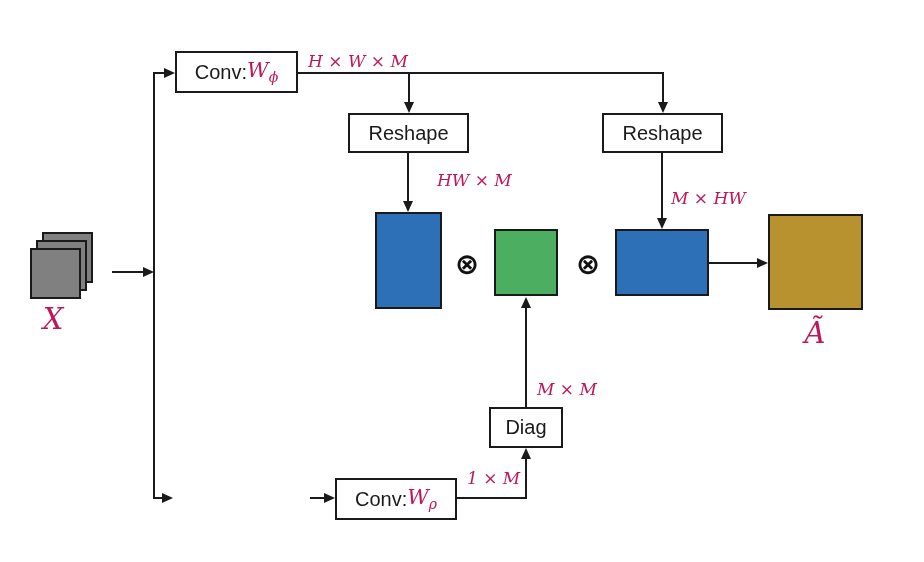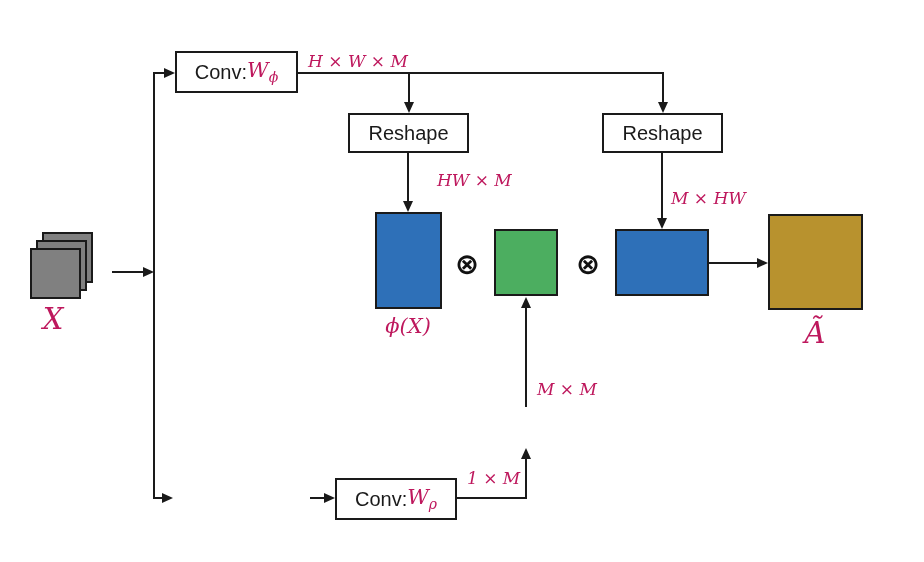--- a/index.html
+++ b/index.html
@@ -78,26 +78,28 @@
   <div class="matrix" style="left: 375px; top: 212px; width: 67px; height: 97px; background: rgb(46, 112, 184);"></div>
   <div class="otimes" style="left:452px; top:246px;">⊗</div>
   <div class="matrix" style="left: 494px; top: 229px; width: 64px; height: 67px; background: rgb(76, 174, 96);"></div>
   <div class="otimes" style="left:573px; top:246px;">⊗</div>
   <div class="matrix" style="left: 615px; top: 229px; width: 94px; height: 67px; background: rgb(46, 112, 184);"></div>
 
   <div class="line" style="left:709px; top:262px; width:49px; height:2px;"></div>
   <div class="ah ah-right" style="left:757px; top:258px;"></div>
   <div class="matrix" style="left: 768px; top: 214px; width: 95px; height: 96px; background: rgb(184, 146, 46);"></div>
 
-  <div class="mlabel math" style="left:358px; top:314px; width:100px;">ϕ(X)</div>
   <div class="biglabel math" style="left:775px; top:316px; width:80px;">Ã</div>
 
   <div class="ah ah-up" style="left:521px; top:297px;"></div>
   <div class="line" style="left:525px; top:306px; width:2px; height:101px;"></div>
   <div class="dim math" style="left:537px; top:379px;">M × M</div>
+  <div class="box" style="left:489px; top:407px; width:74px; height:41px;">
+    <span>Diag</span>
+  </div>
   <div class="ah ah-up" style="left:521px; top:448px;"></div>
   <div class="line" style="left:525px; top:457px; width:2px; height:42px;"></div>
   <div class="line" style="left:457px; top:497px; width:70px; height:2px;"></div>
   <div class="dim math" style="left:467px; top:468px;">1 × M</div>
 
   <div class="line" style="left:153px; top:497px; width:10px; height:2px;"></div>
   <div class="ah ah-right" style="left:162px; top:493px;"></div>
   <div class="line" style="left:310px; top:497px; width:15px; height:2px;"></div>
   <div class="ah ah-right" style="left:324px; top:493px;"></div>
   <div class="box" style="left:335px; top:478px; width:122px; height:42px;">

